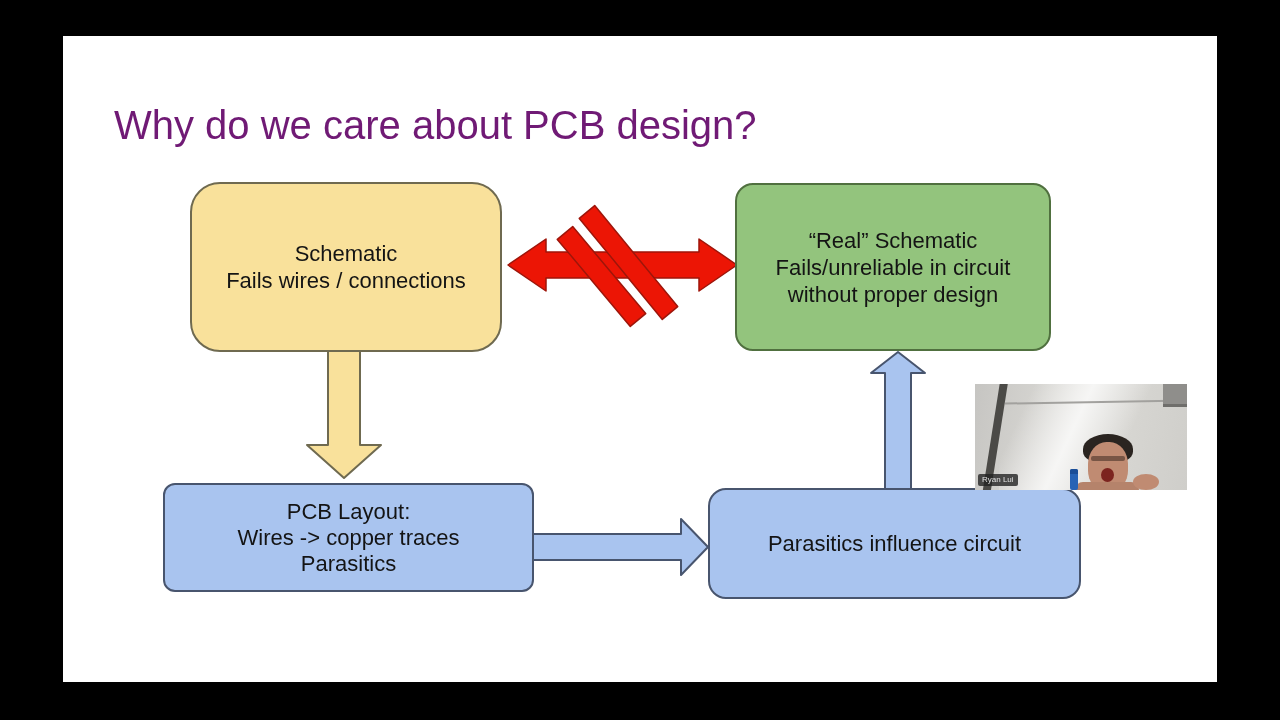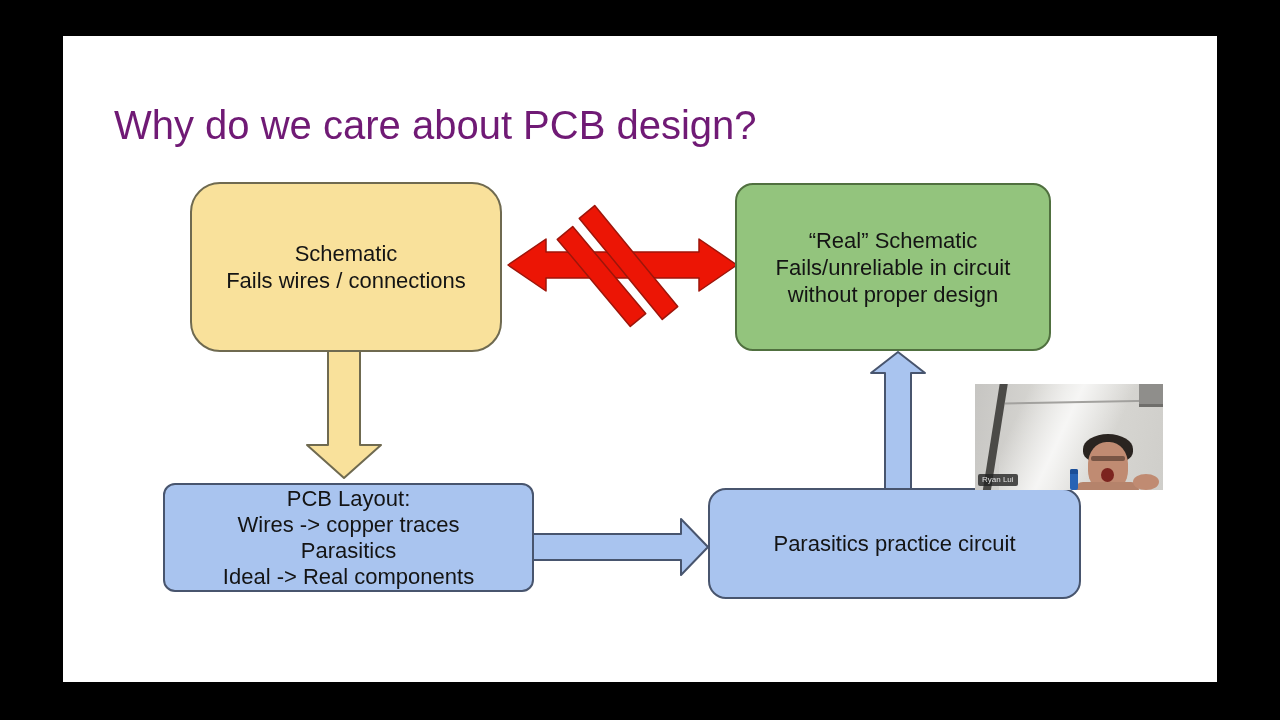--- a/index.html
+++ b/index.html
@@ -34,21 +34,21 @@
   .box-blue-1 {
     left:100px; top:447px; width:367px; height:105px; line-height:26px;
     background:#a9c4ef; border:2px solid #48556e; border-radius:12px;
   }
   .box-blue-2 {
     left:645px; top:452px; width:369px; height:107px;
     background:#a9c4ef; border:2px solid #48556e; border-radius:18px;
   }
   
   .webcam {
-    position:absolute; left:912px; top:348px; width:188px; height:106px;
+    position:absolute; left:912px; top:348px; width:212px; height:106px;
     background:linear-gradient(100deg,#c6c5c2 0%,#dddcd8 45%,#cfceca 100%);
     overflow:hidden; z-index:5;
   }
   .wb-corner { position:absolute; right:0; top:0; width:24px; height:20px;
     background:#8f8e8b; border-bottom:3px solid #6f6e6b; }
   .wb-frame-bar { position:absolute; left:16px; top:-10px; width:8px; height:130px;
     background:#4b4a47; transform:rotate(9deg); }
   .wb-line { position:absolute; left:30px; right:0; top:17px; height:2px;
     background:#a2a19e; transform:rotate(-1deg); }
   .wb-sheen { position:absolute; left:24px; top:0; right:0; bottom:0;
@@ -102,25 +102,24 @@
   <div class="box box-green">
     <div>“Real” Schematic</div>
     <div>Fails/unreliable in circuit</div>
     <div>without proper design</div>
   </div>
 
   <div class="box box-blue-1">
     <div>PCB Layout:</div>
     <div>Wires -&gt; copper traces</div>
     <div>Parasitics</div>
-    <div>Ideal -&gt; Real components</div>
   </div>
 
   <div class="box box-blue-2">
-    <div>Parasitics practice circuit</div>
+    <div>Parasitics influence circuit</div>
   </div>
 
   <div class="webcam">
     <div class="wb-sheen"></div>
     <div class="wb-line"></div>
     <div class="wb-frame-bar"></div>
     <div class="wb-corner"></div>
     <div class="person-hair"></div>
     <div class="person-face"></div>
     <div class="person-glasses"></div>

